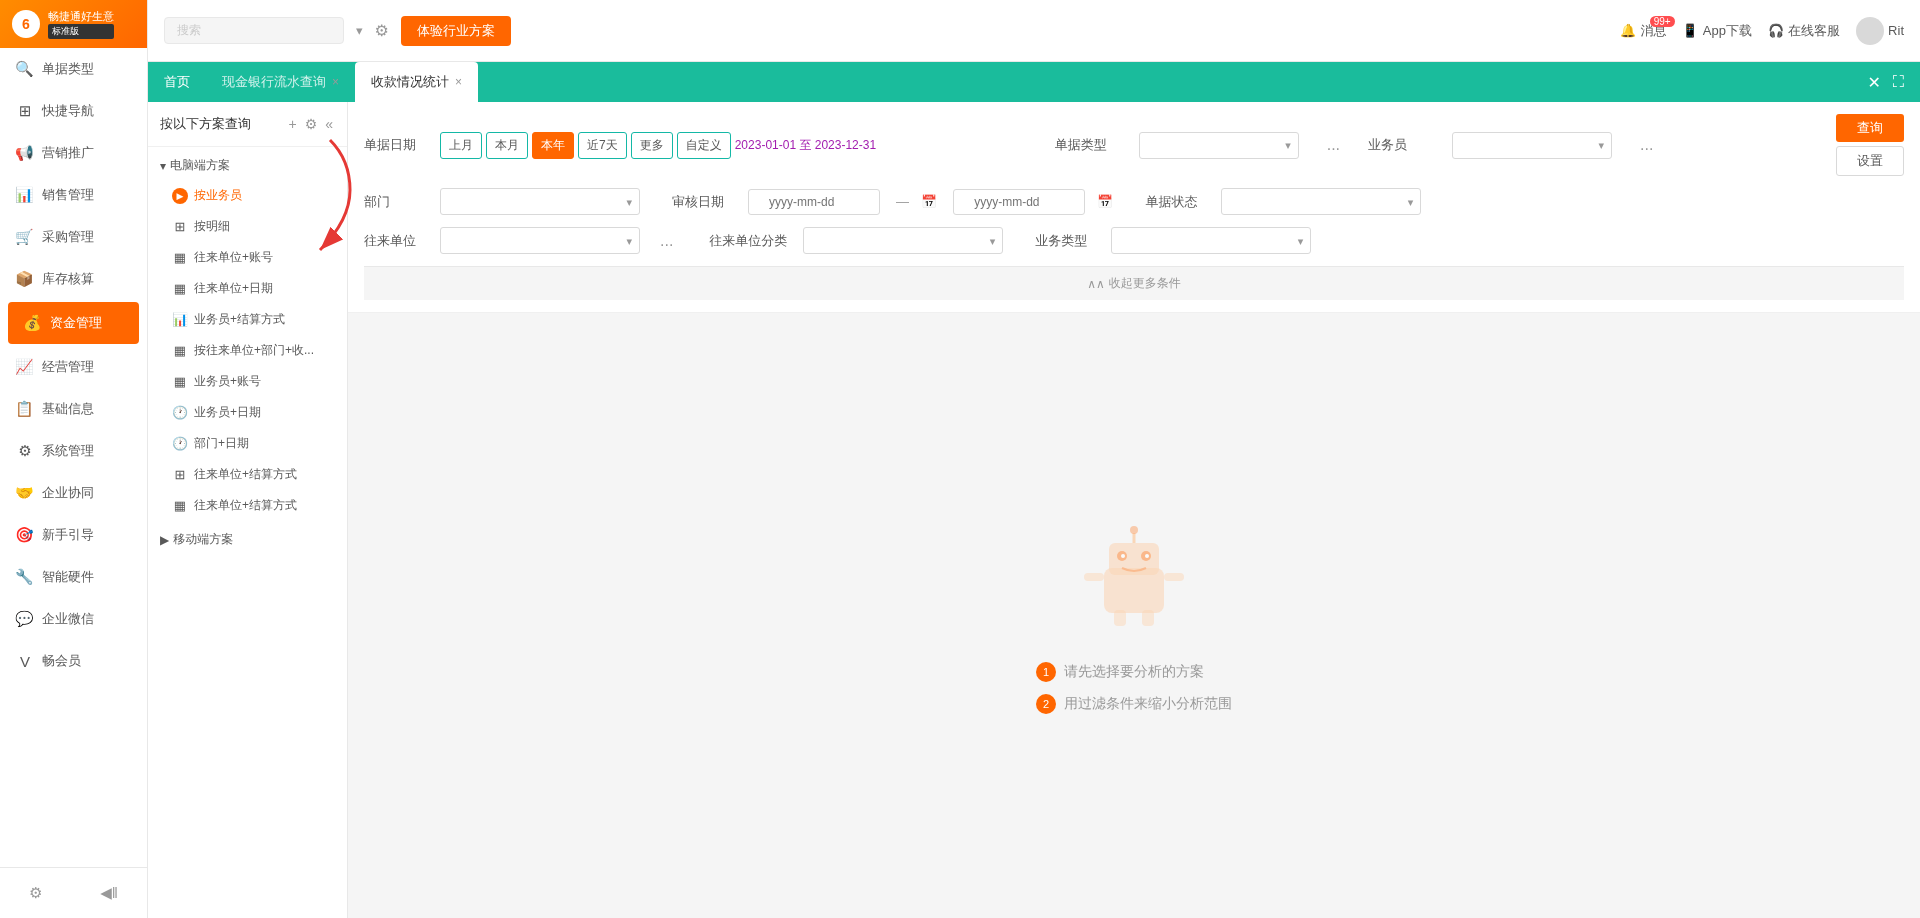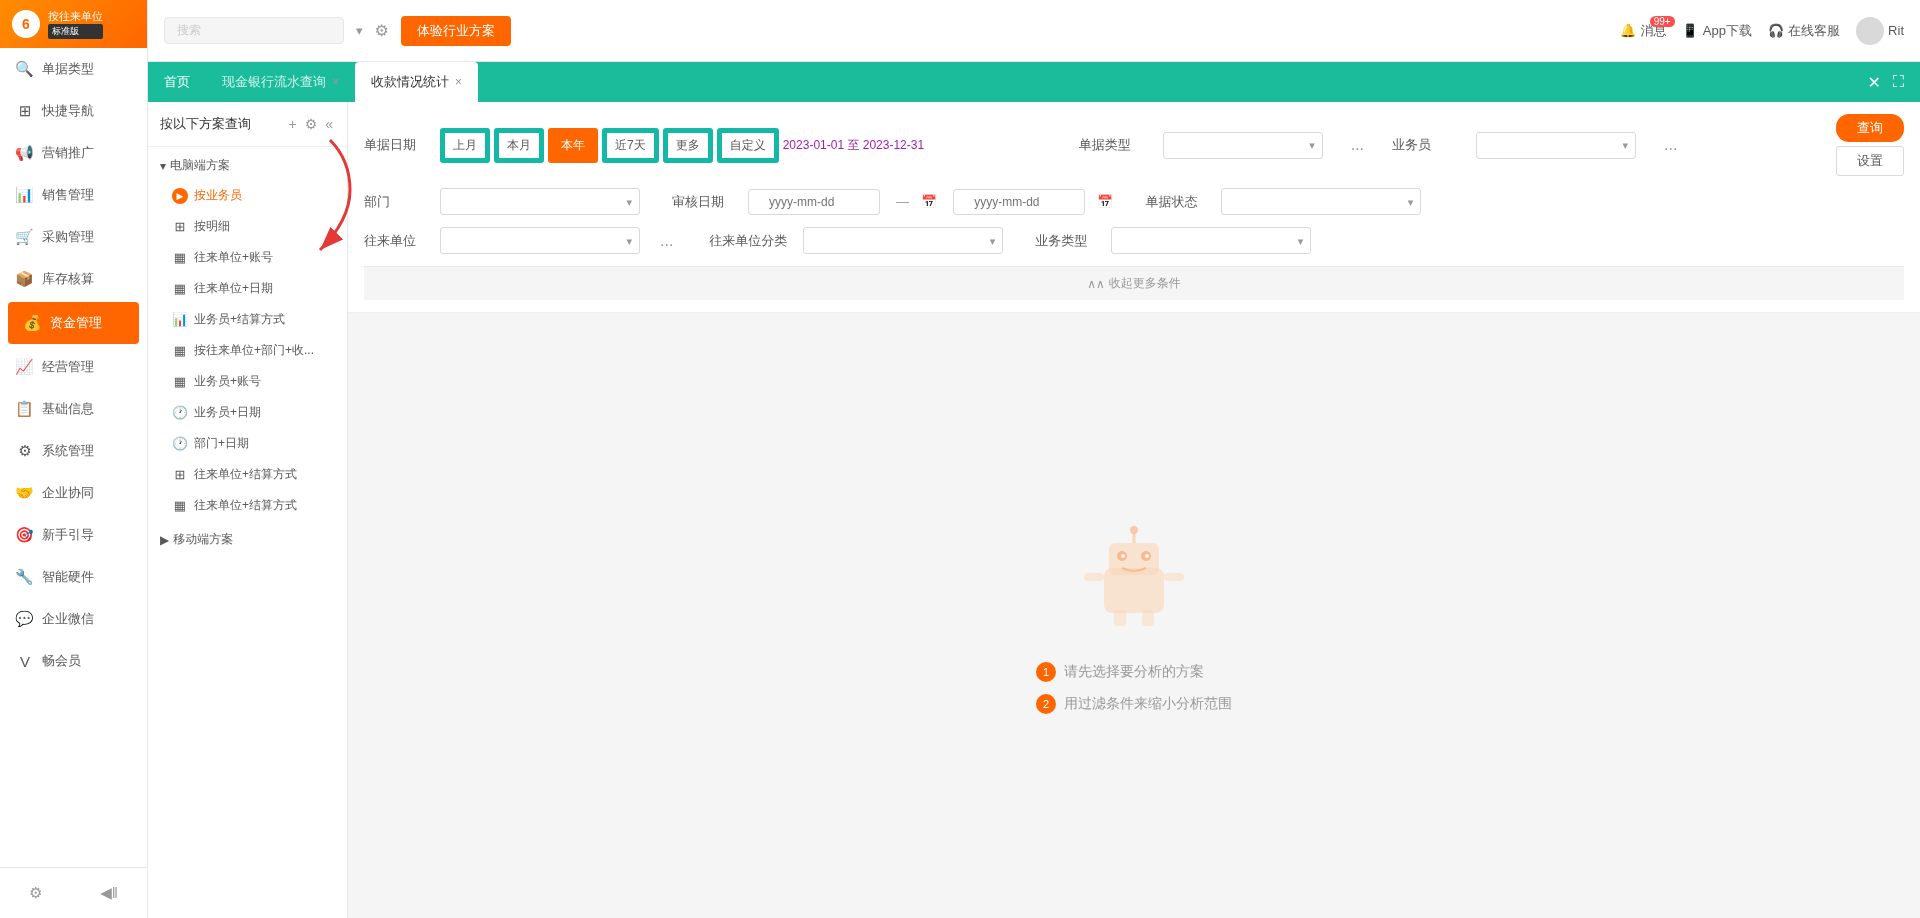--- a/index.html
+++ b/index.html
@@ -303,21 +303,21 @@
       white-space: nowrap;
       min-width: 60px;
     }
     .filter-date-group {
       display: flex;
       align-items: center;
       gap: 4px;
     }
     .date-btn {
       padding: 4px 8px;
-      border: 5px solid #14b8a6;
+      border: 1px solid #14b8a6;
       border-radius: 3px;
       cursor: pointer;
       font-size: 12px;
       color: #595959;
       background: #fff;
     }
     .date-btn.active { background: #ff6600; color: #fff; border-color: #ff6600; }
     .date-range-text { color: #a21caf; font-size: 12px; }
     .filter-select {
       border: 1px solid #d9d9d9;
@@ -365,21 +365,21 @@
     .filter-actions {
       display: flex;
       flex-direction: column;
       gap: 4px;
       margin-left: auto;
     }
     .query-btn {
       background: #ff6600;
       color: #fff;
       border: none;
-      border-radius: 13px;
+      border-radius: 3px;
       padding: 5px 20px;
       cursor: pointer;
       font-size: 13px;
     }
     .settings-btn {
       background: #fff;
       color: #595959;
       border: 1px solid #d9d9d9;
       border-radius: 3px;
       padding: 5px 20px;
@@ -450,21 +450,21 @@
   </style>
 </head>
 <body>
 
 <div class="sidebar">
   <div class="sidebar-logo">
     <div class="logo-icon">
         <span>6</span>
       </div>
     <div>
-      <div class="logo-text">按往来单位</div>
+      <div class="logo-text">畅捷通好生意</div>
       <div class="logo-badge">标准版</div>
     </div>
   </div>
   <div class="sidebar-menu">
     <div class="sidebar-item">
       <span class="icon">🔍</span>
       <span>单据类型</span>
     </div>
     <div class="sidebar-item">
       <span class="icon">⊞</span>

